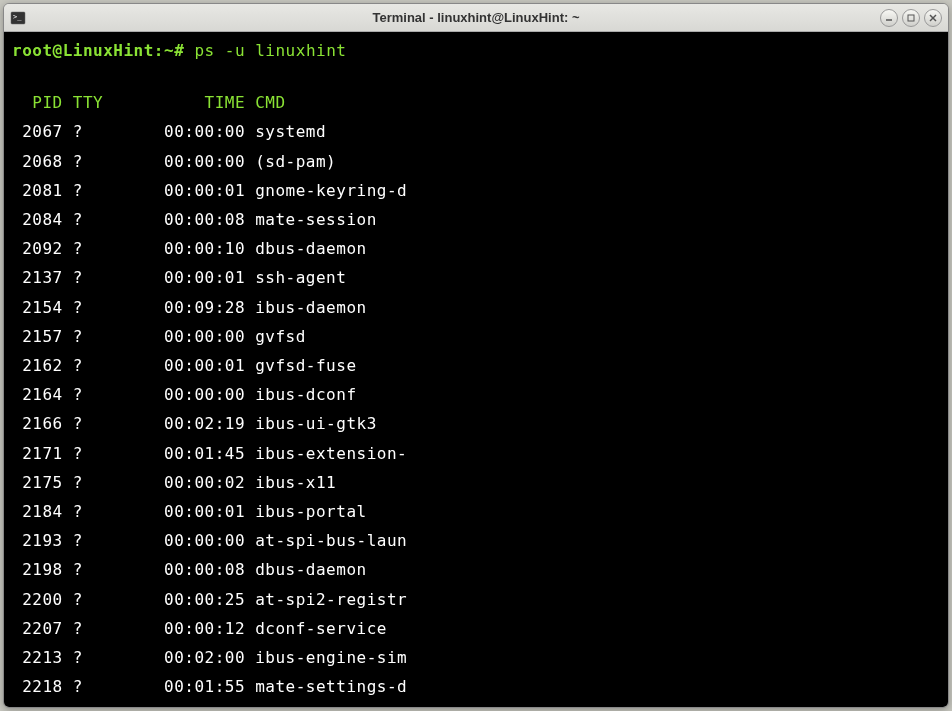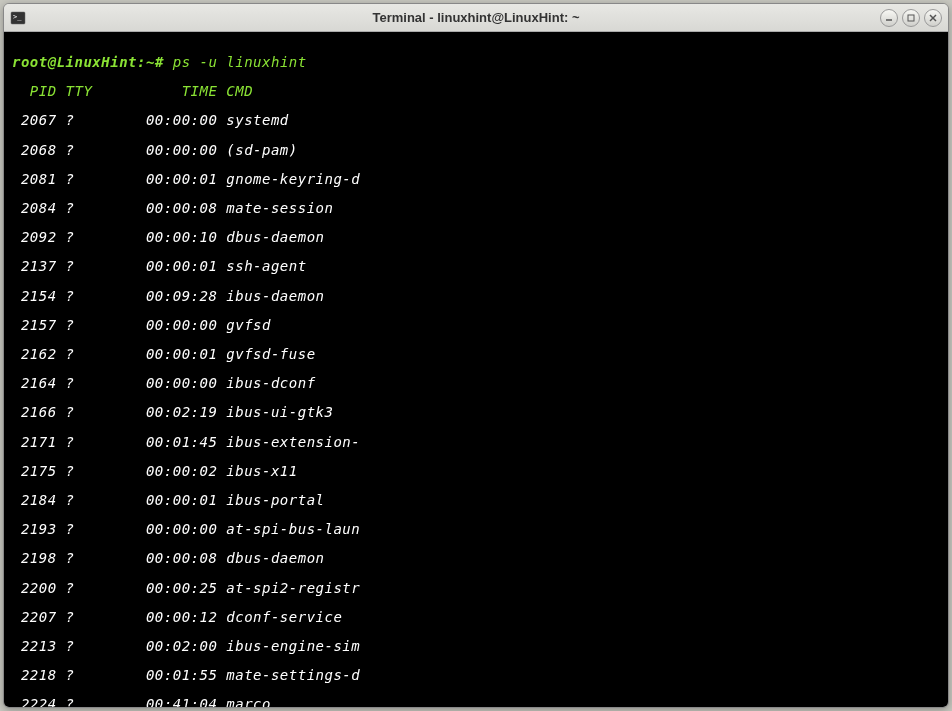--- a/index.html
+++ b/index.html
@@ -69,29 +69,28 @@
       display: flex;
       align-items: center;
       justify-content: center;
       font-size: 10px;
       color: #555;
       cursor: pointer;
     }
     .terminal {
       flex: 1;
       background: #000;
-      padding: 16px 8px;
+      padding: 4px 8px;
       font-family: "DejaVu Sans Mono", "Liberation Mono", monospace;
-      font-size: 14px;
+      font-size: 16px;
       line-height: 29.2px;
       color: #8ae234;
       overflow: hidden;
       white-space: pre;
       letter-spacing: 0.5px;
-      font-style: italic;
     }
     .prompt-user {
       color: #8ae234;
       font-weight: bold;
     }
     .prompt-sep {
       color: #8ae234;
       font-weight: bold;
     }
     .prompt-path {
@@ -100,20 +99,21 @@
     }
     .prompt-hash {
       color: #8ae234;
       font-weight: bold;
     }
     .cmd {
       color: #8ae234;
     }
     .header-row {
       color: #8ae234;
+      margin-top: 23px;
     }
     .proc-row {
       color: #ffffff;
     }
     .terminal-line {
       display: block;
     }
   </style>
 </head>
 <body>

